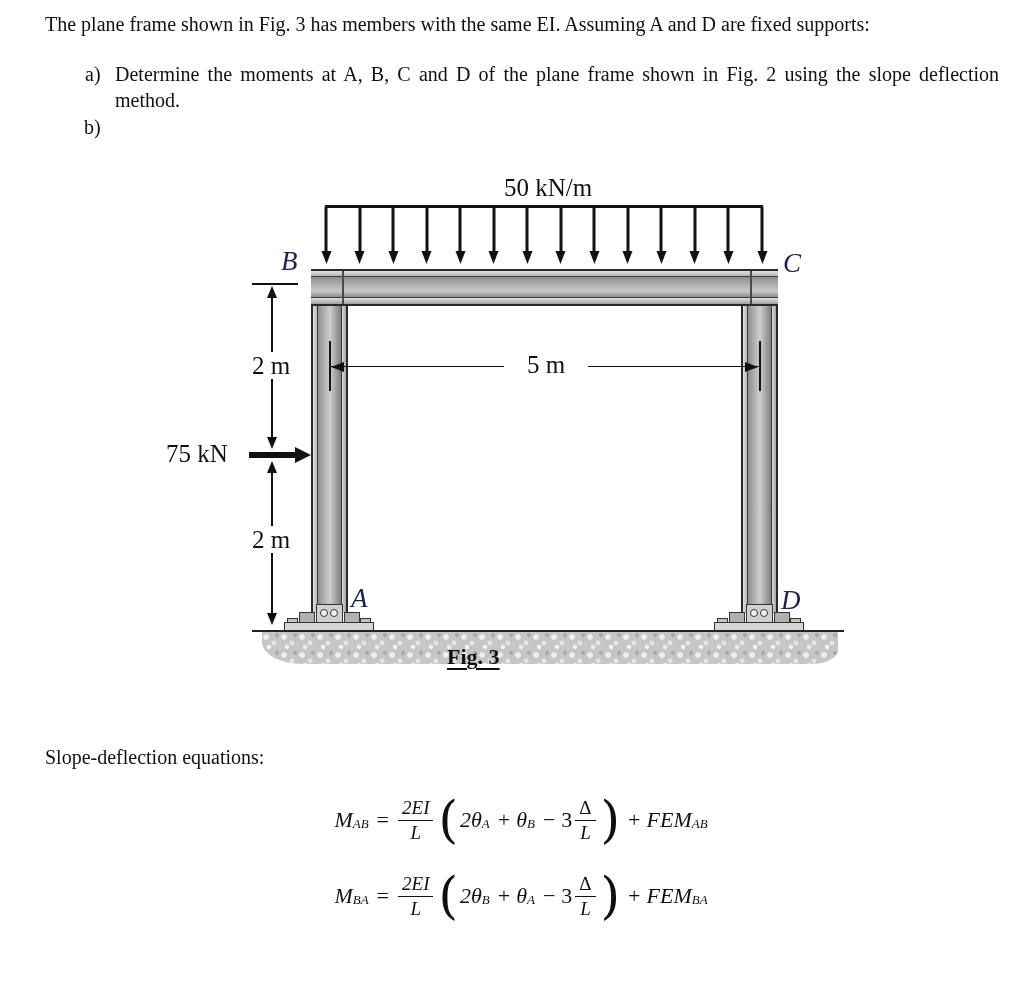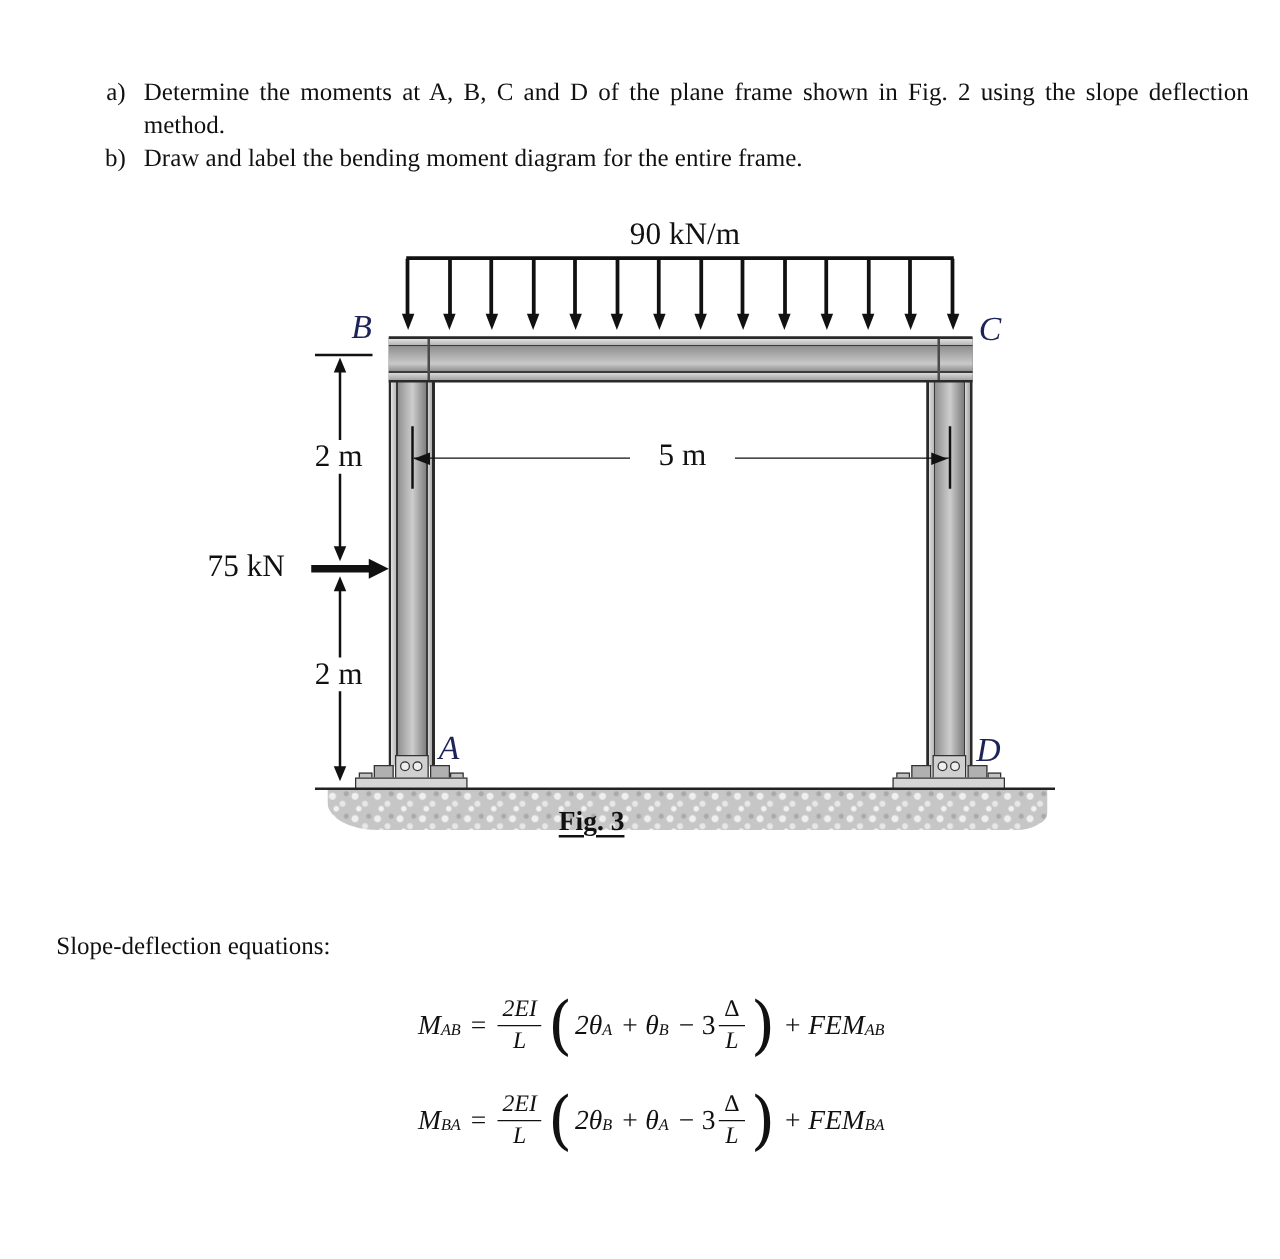--- a/index.html
+++ b/index.html
@@ -71,28 +71,28 @@
   .frac .num{border-bottom:1.6px solid #111;padding:0 4px 1px;}
   .frac .den{padding-top:1px;}
   .paren{font-style:normal;font-size:50px;line-height:1;display:inline-block;transform:scaleY(1.02);
     font-family:"DejaVu Serif",serif;font-weight:normal;margin:0 2px;}
 </style>
 </head>
 <body>
 
 <div class="page">
 
+  <div class="abs body-text" style="left:45px;top:11px;width:962px;">The plane frame shown in Fig. 3 has members with the same EI. Assuming A and D are fixed supports:</div>
 
   <div class="abs body-text" style="left:85px;top:61px;width:24px;">a)</div>
   <div class="abs body-text just" style="left:115px;top:61px;width:884px;">Determine the moments at A, B, C and D of the plane frame shown in Fig. 2 using the slope deflection method.</div>
 
   <div class="abs body-text" style="left:84px;top:114px;width:24px;">b)</div>
-  <div class="abs body-text" style="left:115px;top:114px;width:884px;">Draw and label the bending moment diagram for the entire frame.</div>
-
-  <div class="fig-label" style="left:448px;top:174px;width:200px;text-align:center;">90 kN/m</div>
+
+  <div class="fig-label" style="left:448px;top:174px;width:200px;text-align:center;">50 kN/m</div>
 
   <div class="load-line"></div>
   <div id="load-arrows">
       <div class="larrow" style="left: 0%;"></div>
       <div class="larrow" style="left: 7.69231%;"></div>
       <div class="larrow" style="left: 15.3846%;"></div>
       <div class="larrow" style="left: 23.0769%;"></div>
       <div class="larrow" style="left: 30.7692%;"></div>
       <div class="larrow" style="left: 38.4615%;"></div>
       <div class="larrow" style="left: 46.1538%;"></div>

